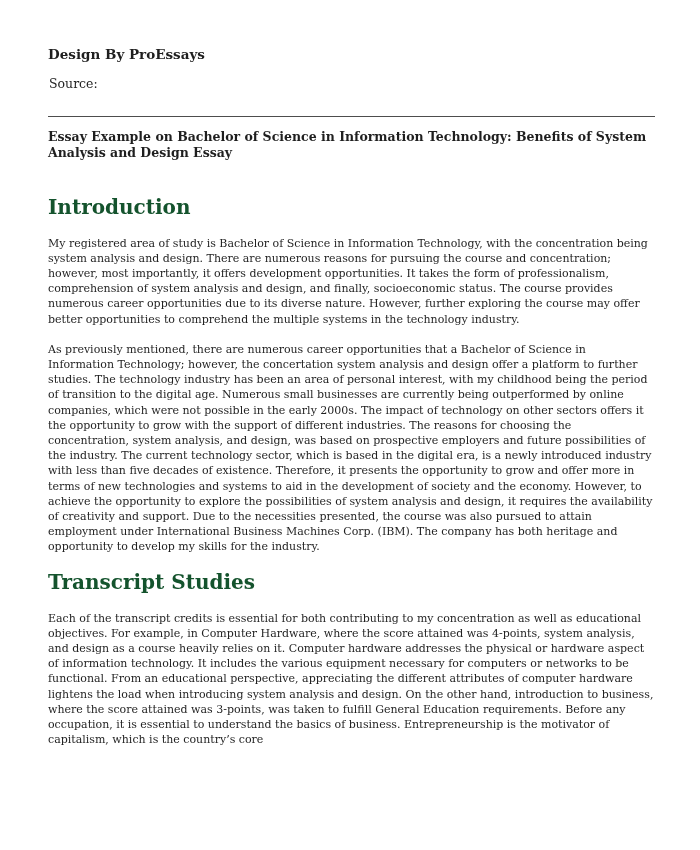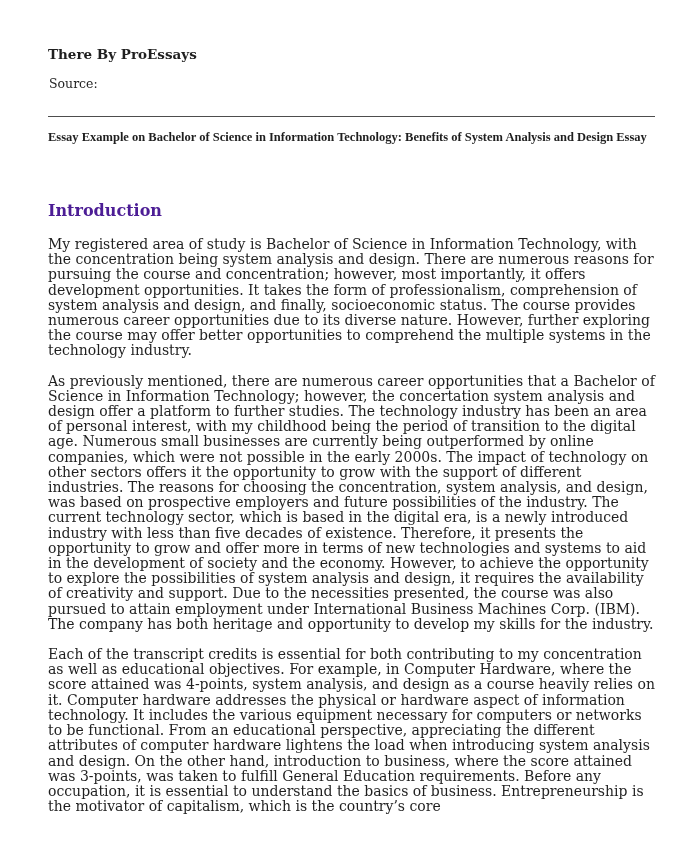--- a/index.html
+++ b/index.html
@@ -34,57 +34,57 @@
   }
   .divider {
     border: none;
     border-top: 1px solid #4d4d4d;
     margin: 24px 0 12px 0;
   }
   .doc-title {
     font-size: 12.5px;
     font-weight: bold;
     line-height: 16.5px;
-    margin: 0 0 56px 0;
-    font-family: Liberation Serif, serif;
+    margin: 0 0 33px 0;
   }
   .section h2 {
-    font-size: 16px;
+    font-size: 20px;
     font-weight: bold;
     margin: 0 0 17px 0;
-    color: #4c1d95;
+    color: #14532d;
   }
   .section p {
-    font-size: 14px;
+    font-size: 11px;
     line-height: 15.2px;
     margin: 0 0 15px 0;
     text-align: left;
   }
 </style>
 </head>
 <body>
 
 <div class="page">
 
-  <p class="doc-header">There By ProEssays</p>
+  <p class="doc-header">Design By ProEssays</p>
 
   <p class="source">
     <span>Source:</span><br>
   </p>
 
   <hr class="divider">
 
   <p class="doc-title">Essay Example on Bachelor of Science in Information Technology: Benefits of System Analysis and Design Essay</p>
 
   <div class="section">
     <h2>Introduction</h2>
     <p>My registered area of study is Bachelor of Science in Information Technology, with the concentration being system analysis and design. There are numerous reasons for pursuing the course and concentration; however, most importantly, it offers development opportunities. It takes the form of professionalism, comprehension of system analysis and design, and finally, socioeconomic status. The course provides numerous career opportunities due to its diverse nature. However, further exploring the course may offer better opportunities to comprehend the multiple systems in the technology industry.</p>
   </div>
 
   <div class="section">
     <p>As previously mentioned, there are numerous career opportunities that a Bachelor of Science in Information Technology; however, the concertation system analysis and design offer a platform to further studies. The technology industry has been an area of personal interest, with my childhood being the period of transition to the digital age. Numerous small businesses are currently being outperformed by online companies, which were not possible in the early 2000s. The impact of technology on other sectors offers it the opportunity to grow with the support of different industries. The reasons for choosing the concentration, system analysis, and design, was based on prospective employers and future possibilities of the industry. The current technology sector, which is based in the digital era, is a newly introduced industry with less than five decades of existence. Therefore, it presents the opportunity to grow and offer more in terms of new technologies and systems to aid in the development of society and the economy. However, to achieve the opportunity to explore the possibilities of system analysis and design, it requires the availability of creativity and support. Due to the necessities presented, the course was also pursued to attain employment under International Business Machines Corp. (IBM). The company has both heritage and opportunity to develop my skills for the industry.</p>
   </div>
 
   <div class="section">
+    <h2>Transcript Studies</h2>
     <p>Each of the transcript credits is essential for both contributing to my concentration as well as educational objectives. For example, in Computer Hardware, where the score attained was 4-points, system analysis, and design as a course heavily relies on it. Computer hardware addresses the physical or hardware aspect of information technology. It includes the various equipment necessary for computers or networks to be functional. From an educational perspective, appreciating the different attributes of computer hardware lightens the load when introducing system analysis and design. On the other hand, introduction to business, where the score attained was 3-points, was taken to fulfill General Education requirements. Before any occupation, it is essential to understand the basics of business. Entrepreneurship is the motivator of capitalism, which is the country’s core</p>
   </div>
 
 </div>
 
 </body></html>

